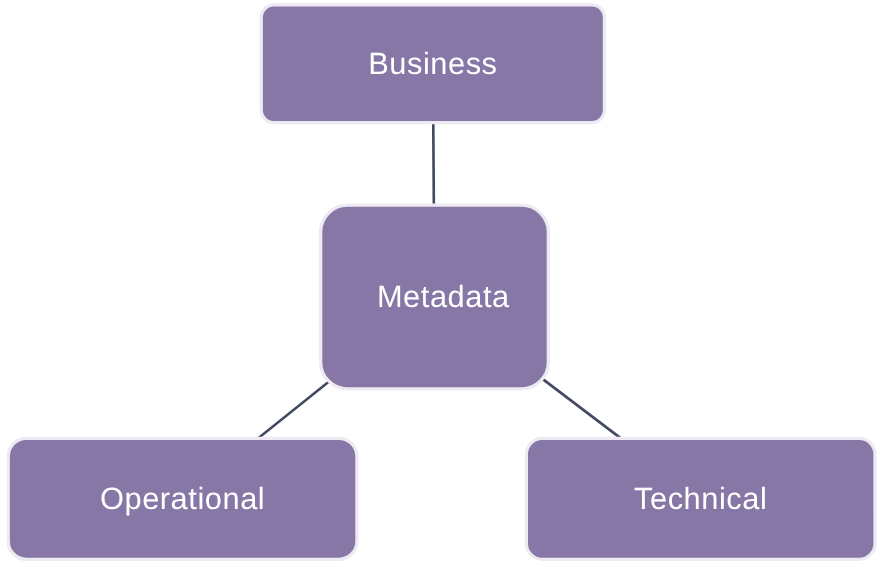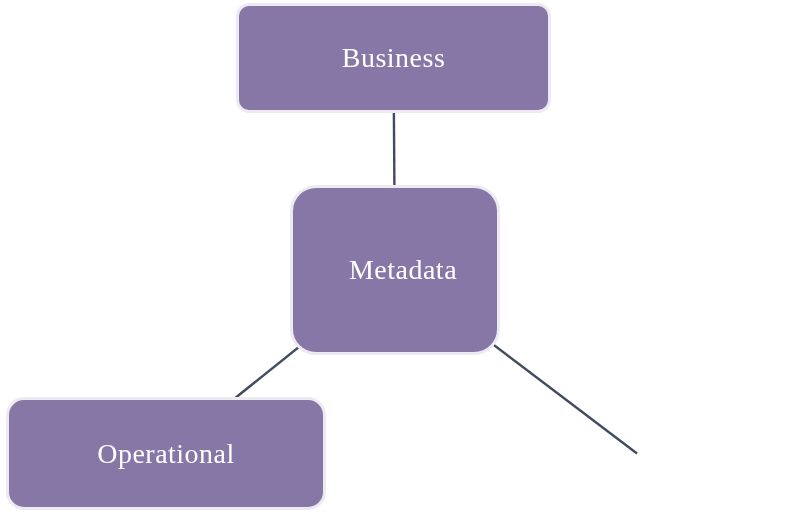--- a/index.html
+++ b/index.html
@@ -37,21 +37,21 @@
     align-items: center;
     justify-content: center;
     color: var(--node-text);
     font-size: 28px;
     letter-spacing: 0.5px;
   }
   .node-business    { left: 236px; top: 3px;   width: 315px; height: 110px; border-radius: 13px; }
   .node-metadata    { left: 290px; top: 185px; width: 210px; height: 170px; border-radius: 26px; padding-left: 16px; }
   .node-operational { left: 6px;   top: 397px; width: 320px; height: 113px; border-radius: 18px; }
   .node-technical   { left: 477px; top: 397px; width: 320px; height: 113px; border-radius: 16px; }
-  .node-label { pointer-events: none; font-family: Liberation Serif, serif; }
+  .node-label { pointer-events: none; }
 </style>
 </head>
 <body>
 
 <div class="canvas">
 
   <svg class="edges" viewBox="0 0 800 515" xmlns="http://www.w3.org/2000/svg">
     <line x1="393.5" y1="58" x2="395" y2="270" stroke-width="2.4" stroke="#414A5F"></line>
     <line x1="395" y1="270" x2="166" y2="453.5" stroke-width="2.4" stroke="#414A5F"></line>
     <line x1="395" y1="270" x2="637" y2="453.5" stroke-width="2.4" stroke="#414A5F"></line>
@@ -62,14 +62,17 @@
   </div>
 
   <div class="node node-metadata">
     <span class="node-label">Metadata</span>
   </div>
 
   <div class="node node-operational">
     <span class="node-label">Operational</span>
   </div>
 
+  <div class="node node-technical">
+    <span class="node-label">Technical</span>
+  </div>
 
 </div>
 
 </body></html>

